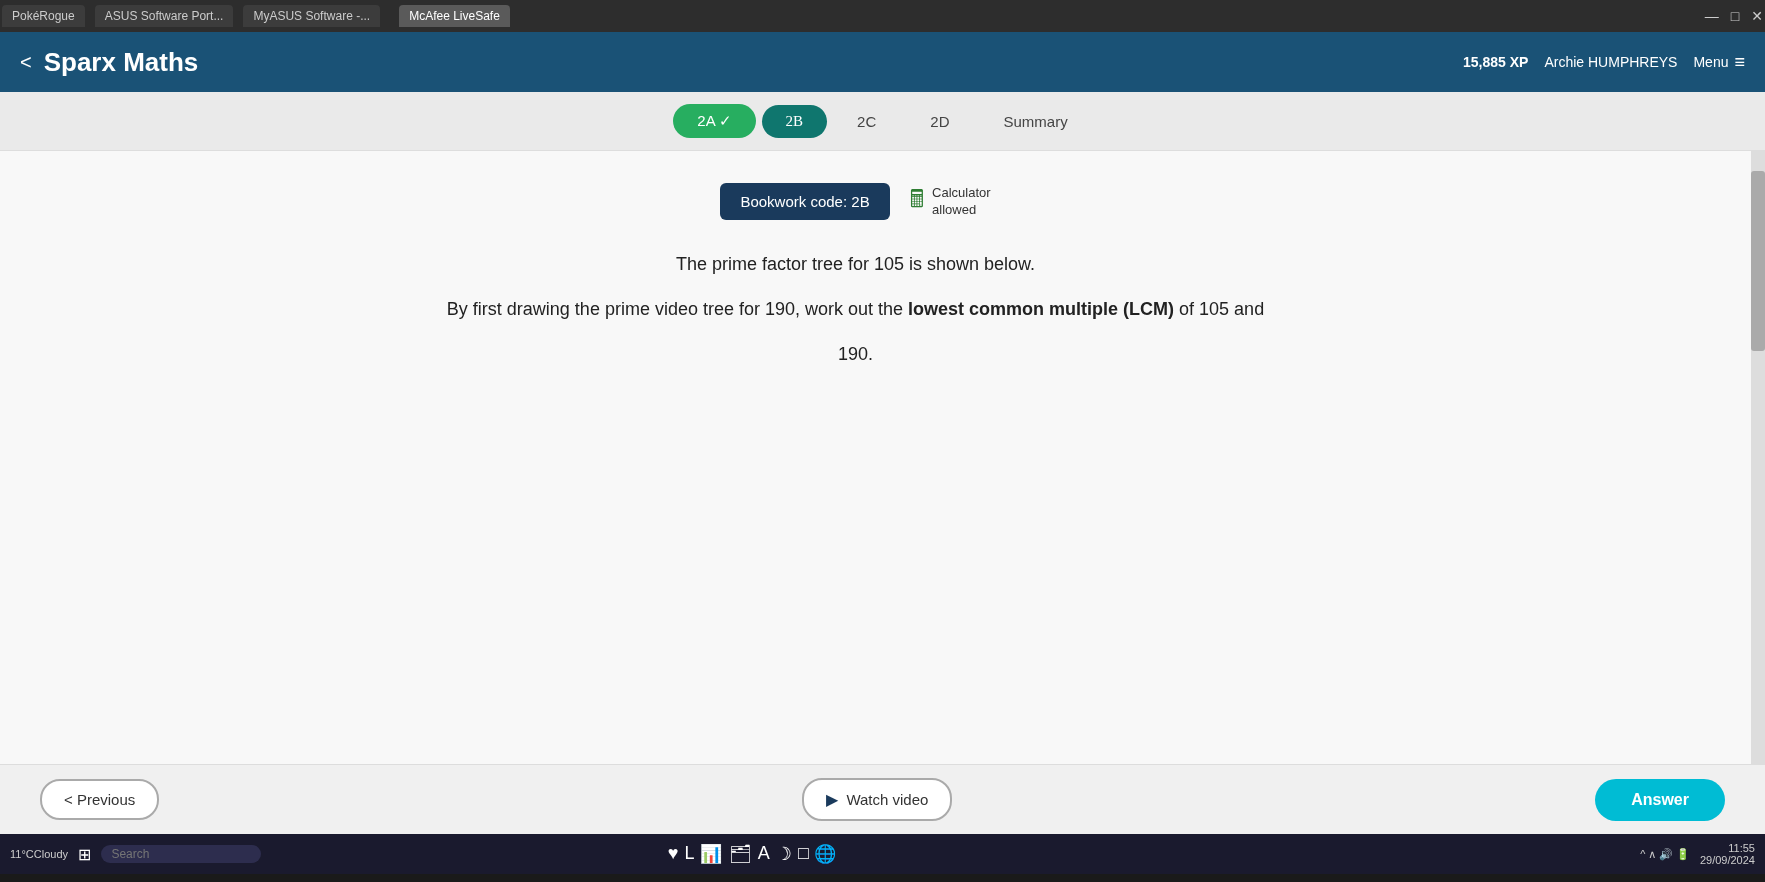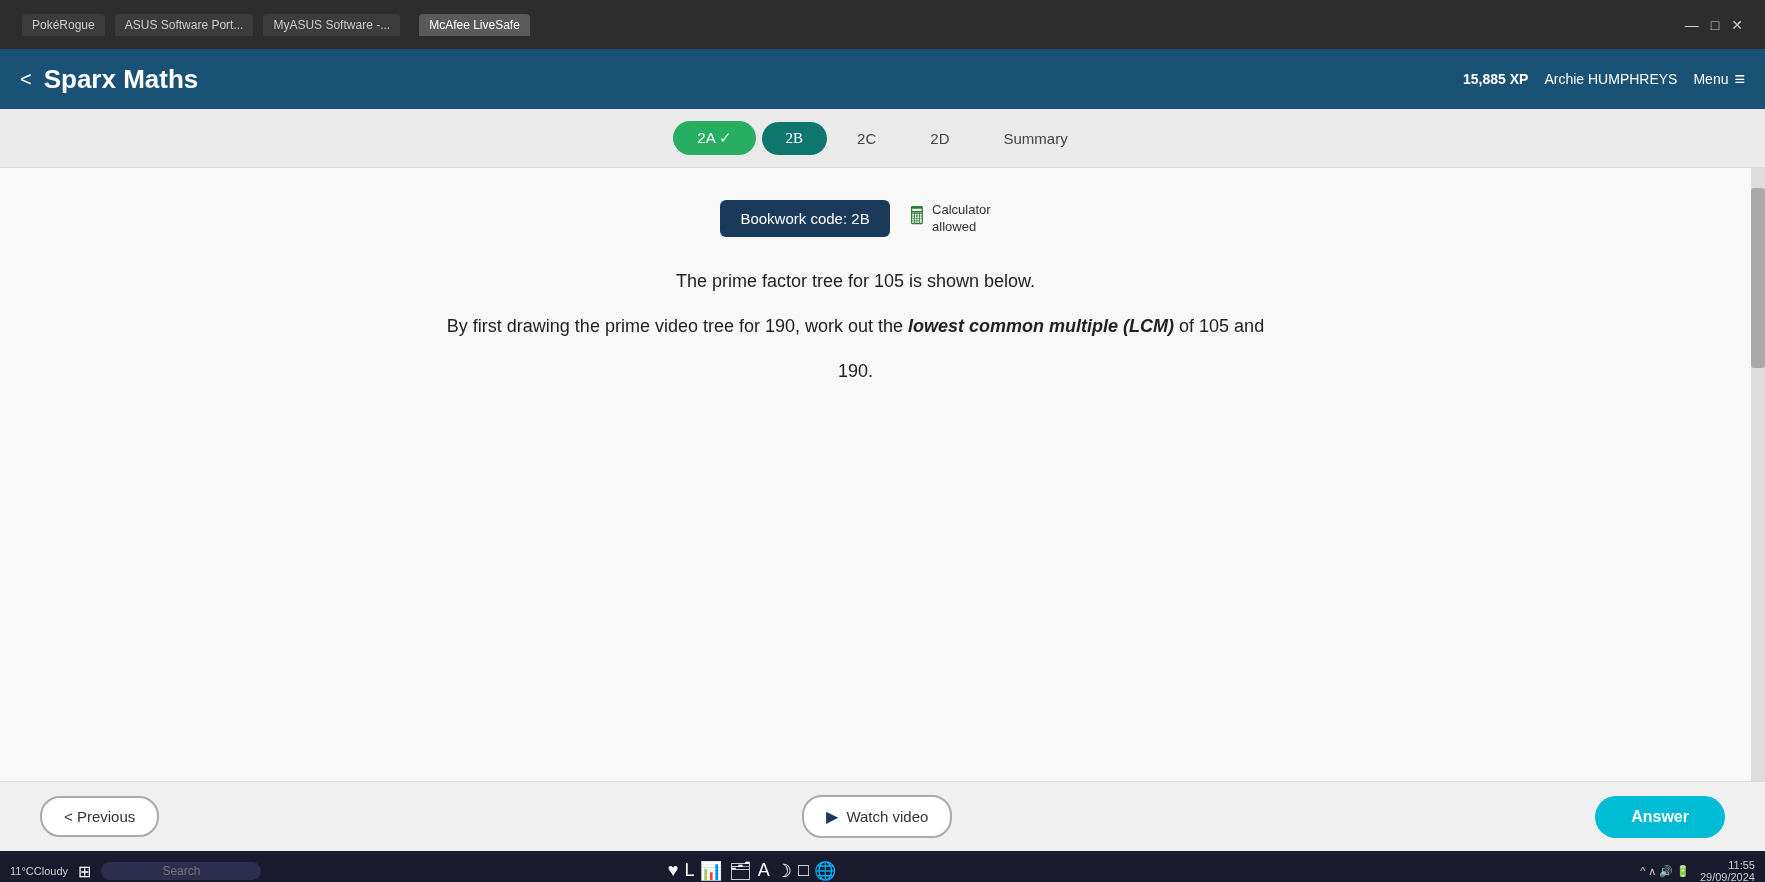--- a/index.html
+++ b/index.html
@@ -8,25 +8,25 @@
       height: 882px;
       background: #1a1a1a;
       font-family: 'Segoe UI', Arial, sans-serif;
       overflow: hidden;
       position: relative;
     }
 
     
     .browser-chrome {
       width: 100%;
-      height: 49px;
+      height: 32px;
       background: #2d2d2d;
       display: flex;
       align-items: center;
-      padding: 0 22px;
+      padding: 0 2px;
       gap: 10px;
     }
     .browser-tab {
       background: #3c3c3c;
       color: #ccc;
       font-size: 12px;
       padding: 4px 10px;
       border-radius: 4px 4px 0 0;
       white-space: nowrap;
     }
@@ -199,21 +199,20 @@
     .question-text {
       font-size: 18px;
       color: #222;
       text-align: center;
       margin-bottom: 16px;
       line-height: 1.6;
       max-width: 900px;
     }
     .question-text strong {
       font-weight: bold;
-      font-style: italic;
     }
 
     
     .tree-container {
       margin-top: 30px;
       display: flex;
       flex-direction: column;
       align-items: center;
       position: relative;
     }
@@ -302,21 +301,20 @@
       cursor: pointer;
     }
     .search-bar {
       background: #2d2d4e;
       border: none;
       border-radius: 12px;
       color: #3b82f6;
       padding: 2px 10px;
       font-size: 12px;
       width: 160px;
-      text-align: center;
     }
     .taskbar-center {
       display: flex;
       gap: 6px;
       margin: 0 auto;
       font-size: 18px;
     }
     .taskbar-right {
       display: flex;
       align-items: center;

